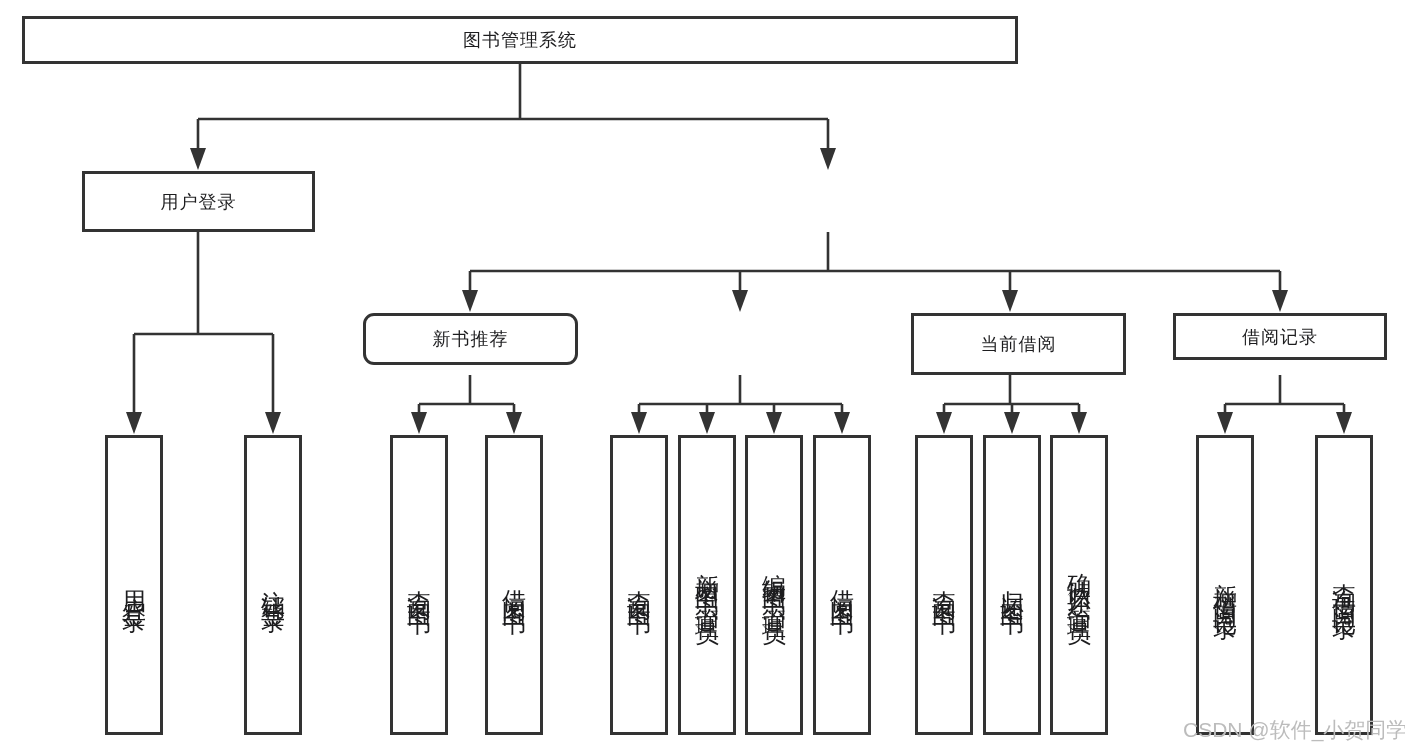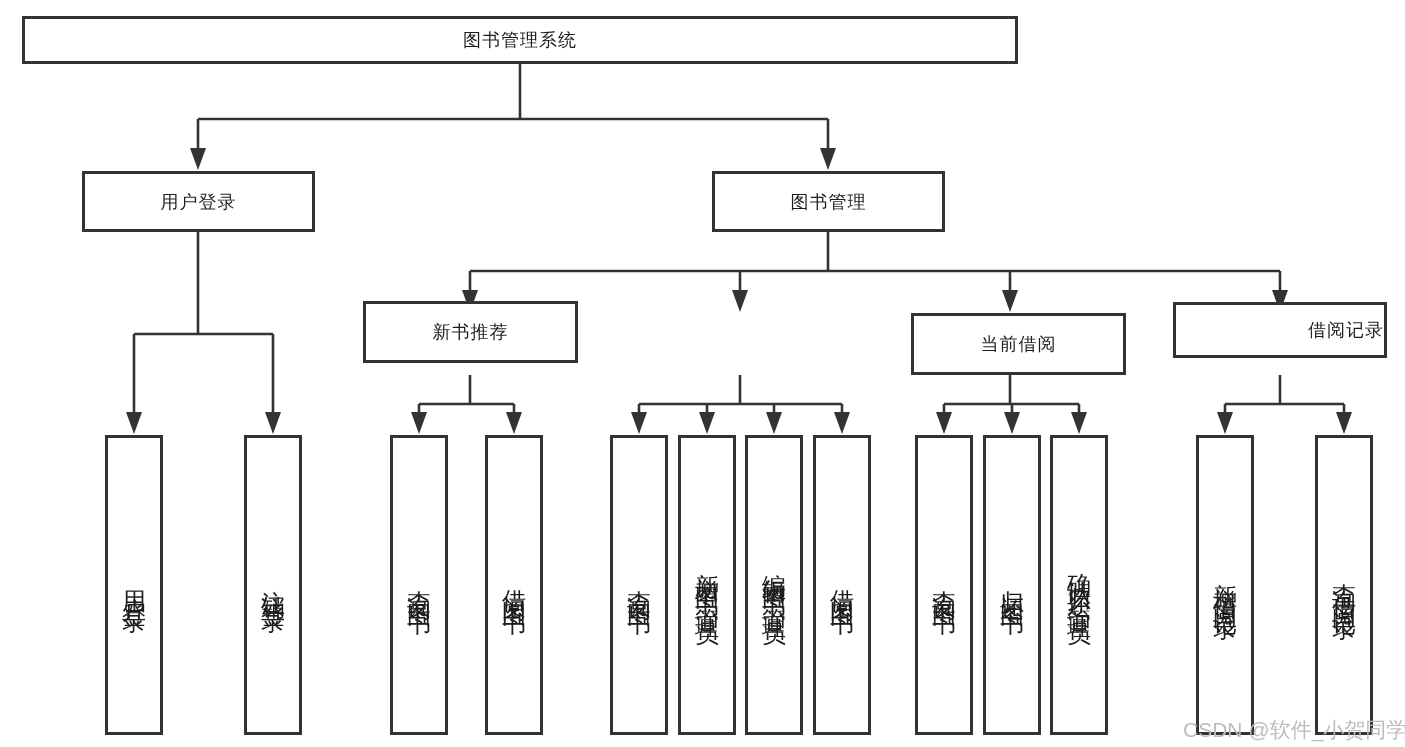--- a/index.html
+++ b/index.html
@@ -45,24 +45,24 @@
     z-index: 5;
     font-size: 21px;
     color: var(--watermark, #bcbcbc);
     white-space: nowrap;
   }
 
   
   .n-root          { left: 22px;   top: 16px;  width: 996px; height: 48px; }
   .n-user-login    { left: 82px;   top: 171px; width: 233px; height: 61px; }
   .n-book-mgmt     { left: 712px;  top: 171px; width: 233px; height: 61px; }
-  .n-new-book      { left: 363px;  top: 301px; width: 215px; height: 62px; }
+  .n-new-book      { left: 363px;  top: 313px; width: 215px; height: 52px; border-radius: 11px; }
   .n-book-borrow   { left: 633px;  top: 313px; width: 215px; height: 62px; }
   .n-current       { left: 903px;  top: 313px; width: 215px; height: 62px; margin-left: 8px; }
-  .n-records       { left: 1173px; top: 302px; width: 214px; height: 56px; justify-content: flex-end; }
+  .n-records       { left: 1173px; top: 313px; width: 214px; height: 47px; }
 
   .leaf { top: 435px; width: 58px; height: 300px; }
   .l1  { left: 105px; }
   .l2  { left: 244px; }
   .l3  { left: 390px; }
   .l4  { left: 485px; }
   .l5  { left: 610px; }
   .l6  { left: 678px; }
   .l7  { left: 745px; }
   .l8  { left: 813px; }
@@ -107,23 +107,20 @@
       <polygon class="arrow" points="1336,412 1352,412 1344,434"></polygon>
     </g>
   </svg>
 
   <div class="node n-root">
     <span class="h-label">图书管理系统</span>
   </div>
 
   <div class="node n-user-login">
     <span class="h-label">用户登录</span>
-  </div>
-  <div class="node n-book-mgmt">
-    <span class="h-label">图书管理</span>
   </div>
 
   <div class="node n-new-book">
     <span class="h-label">新书推荐</span>
   </div>
   <div class="node n-current">
     <span class="h-label">当前借阅</span>
   </div>
   <div class="node n-records">
     <span class="h-label">借阅记录</span>

